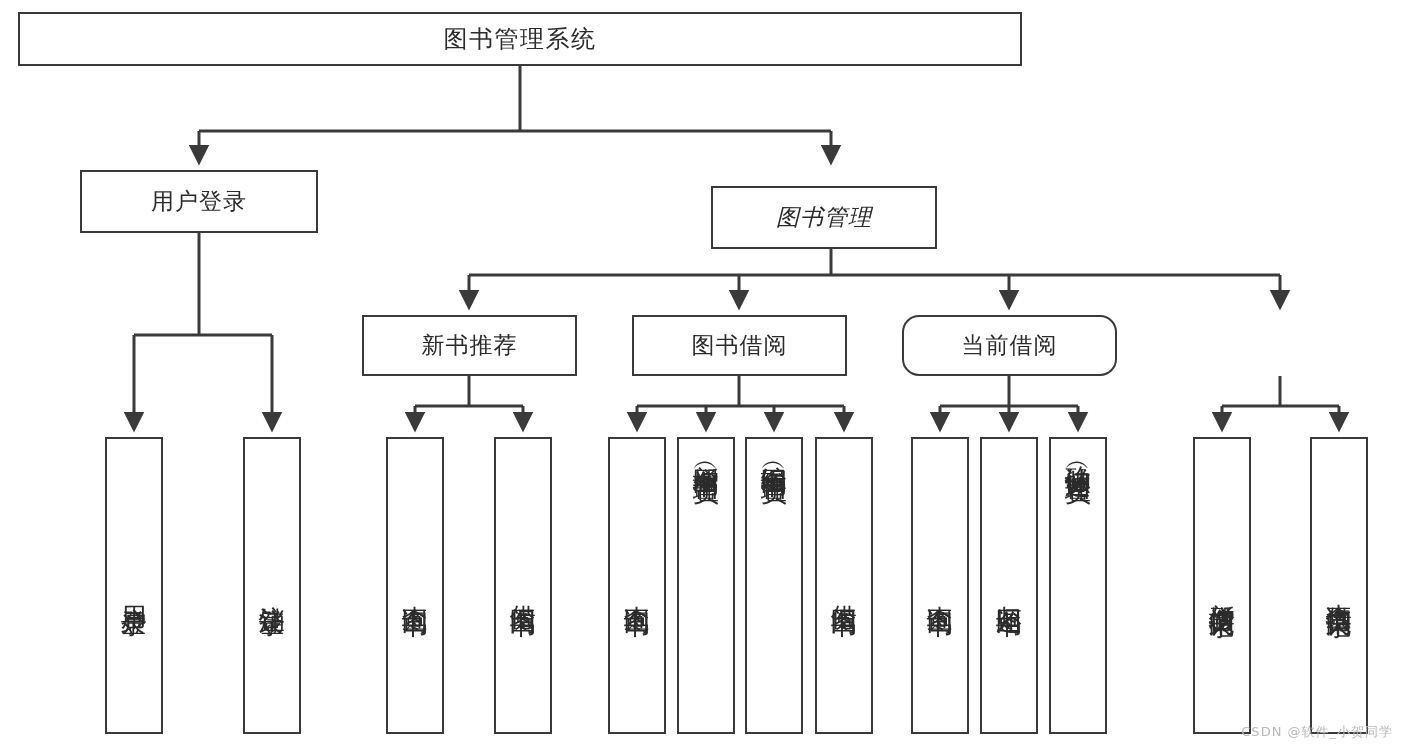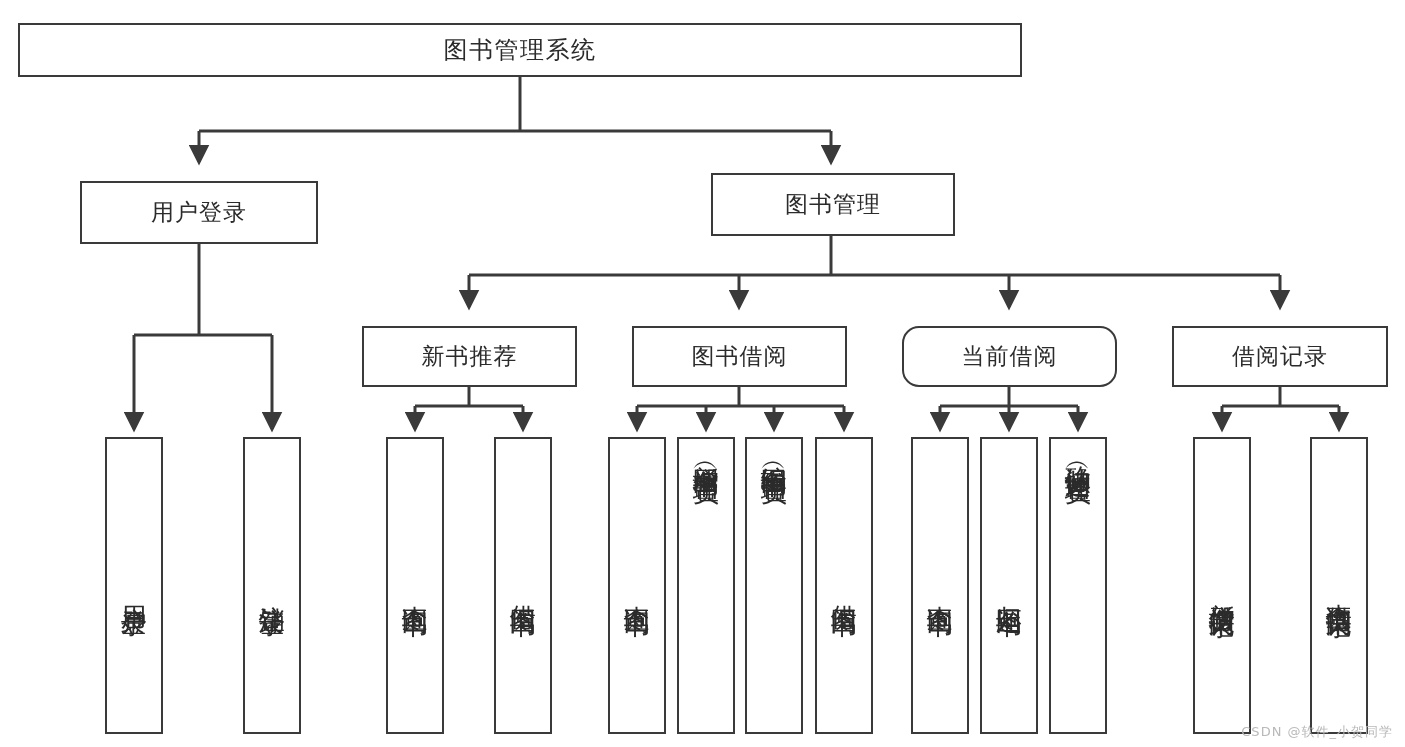--- a/index.html
+++ b/index.html
@@ -31,21 +31,20 @@
     background: #ffffff;
     display: flex;
     align-items: center;
     justify-content: center;
     color: #2b2b2b;
   }
   .node-h {
     font-size: 23px;
     letter-spacing: 1px;
     line-height: 1.2;
-    margin-top: 11px;
   }
   .node-root {
     font-size: 24px;
     letter-spacing: 1.5px;
   }
   .node-v {
     align-items: flex-start;
     justify-content: center;
     padding-top: 6px;
   }
@@ -128,35 +127,32 @@
     </g>
   </svg>
 
   <div class="node node-h node-root" style="left:18px; top:12px; width:1004px; height:54px;">
     <span>图书管理系统</span>
   </div>
 
   <div class="node node-h" style="left:80px; top:170px; width:238px; height:63px;">
     <span>用户登录</span>
   </div>
-  <div class="node node-h" style="left:711px; top:162px; width:244px; height:63px;">
+  <div class="node node-h" style="left:711px; top:186px; width:226px; height:63px;font-style:italic;">
     <span>图书管理</span>
   </div>
 
   <div class="node node-h" style="left:632px; top:315px; width:215px; height:61px;">
     <span>图书借阅</span>
   </div>
   <div class="node node-h" style="left:362px; top:315px; width:215px; height:61px;">
     <span>新书推荐</span>
   </div>
   <div class="node node-h" style="left:902px; top:315px; width:215px; height:61px;border-radius:17px;">
     <span>当前借阅</span>
-  </div>
-  <div class="node node-h" style="left:1172px; top:315px; width:216px; height:61px;">
-    <span>借阅记录</span>
   </div>
 
   <div class="node node-v" style="left:105px; top:437px; width:58px; height:297px;">
     <span class="vtext mid">用户登录</span>
   </div>
   <div class="node node-v" style="left:243px; top:437px; width:58px; height:297px;">
     <span class="vtext mid">注销登录</span>
   </div>
 
   <div class="node node-v" style="left:386px; top:437px; width:58px; height:297px;">

